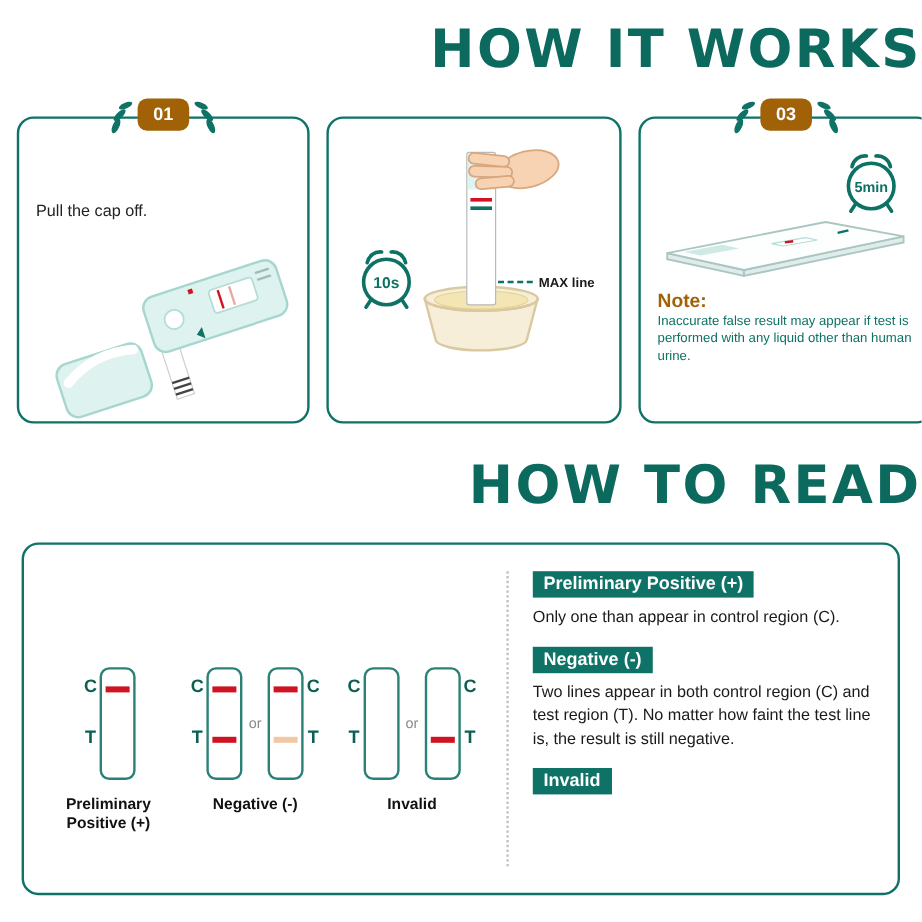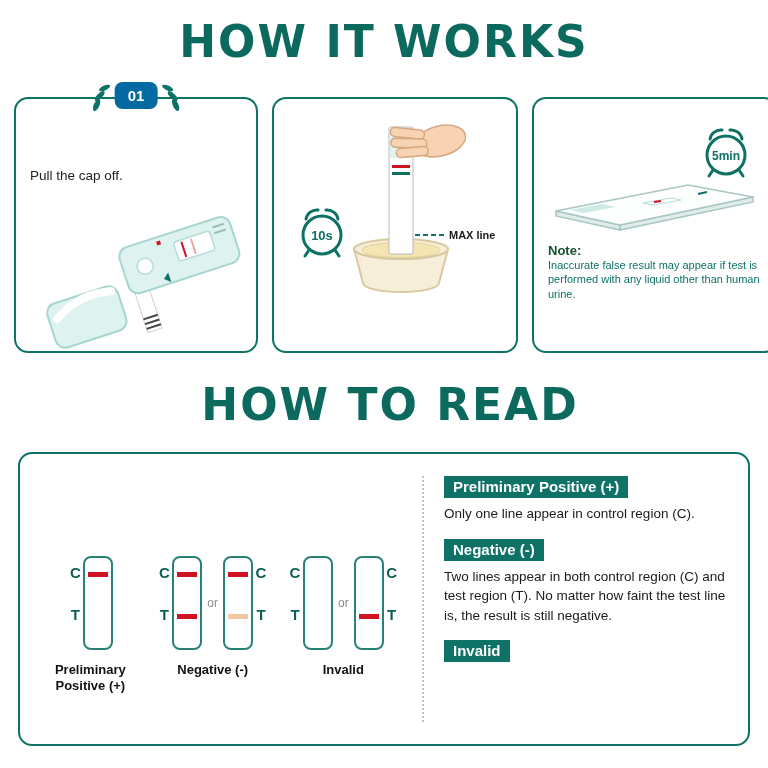--- a/index.html
+++ b/index.html
@@ -5,48 +5,48 @@
   * { box-sizing: border-box; margin: 0; padding: 0; }
   html,body { background:#ffffff; }
   body {
     width: 768px; height: 768px; margin: 0 auto;
     font-family: "Liberation Sans", sans-serif;
     color: #1a1a1a; overflow: hidden;
   }
   .page-title {
     font-family: "DejaVu Sans", sans-serif;
     font-weight: 800; font-size: 44px; letter-spacing: 2px;
-    color: #0b6a5d; text-align: center; margin-top: 16px;
+    color: #0b6a5d; text-align: right; margin-top: 16px;
   }
   .page-title.second { margin-top: 26px; margin-left: 12px; }
 
   
   .steps-row {
     display: flex; gap: 14px; padding: 0 14px; margin-top: 30px;
   }
   .step-card {
     position: relative; flex: 1 1 0;
     border: 2px solid #0e7366; border-radius: 14px;
     height: 256px; padding: 24px 14px 10px 14px;
     background: #fff;
   }
   .badge-wrap {
     position: absolute; top: -17px; left: 50%; transform: translateX(-50%);
     display: flex; align-items: flex-start; gap: 3px;
   }
   .badge {
-    background: #0369a1; color: #fff; font-weight: bold; font-size: 15px;
+    background: #a16207; color: #fff; font-weight: bold; font-size: 15px;
     border-radius: 8px; padding: 6px 13px; line-height: 1;
   }
   .leaf-r { transform: scaleX(-1); }
   .step-text { font-size: 13.5px; line-height: 1.35; color: #222; margin-top: 44px; }
   .illus { display: block; margin: 0 auto; }
   .illus-1 { margin-top: 2px; }
   .note-block { margin-top: 2px; }
-  .note-label { color: #14532d; font-weight: bold; font-size: 13px; }
+  .note-label { color: #a16207; font-weight: bold; font-size: 16px; }
   .note-text  { color: #0d7164; font-weight: normal; font-size: 11px; line-height: 1.3; }
 
   
   .read-card {
     display: flex; margin: 22px 18px 0 18px;
     border: 2px solid #0e7366; border-radius: 14px;
     height: 294px; background: #fff; overflow: hidden;
   }
   .strips-area {
     width: 402px; display: flex; align-items: flex-start;
@@ -168,20 +168,37 @@
           <circle cx="26" cy="30" r="19" fill="#ffffff"></circle>
           <path d="M13 45 l-4 6"></path>
           <path d="M39 45 l4 6"></path>
         </g>
         <text x="34" y="117" text-anchor="middle" font-family="Liberation Sans, sans-serif" font-size="13" font-weight="bold" fill="#0d7164">10s</text>
       </g>
     </svg>
   </div>
 
   <div class="step-card">
+    <div class="badge-wrap">
+      <svg class="leaf-l" width="20" height="30" viewBox="0 0 20 30">
+        <g fill="#0e7366">
+          <ellipse cx="13" cy="6" rx="6" ry="2.4" transform="rotate(-24 13 6)"></ellipse>
+          <ellipse cx="8" cy="14" rx="6.5" ry="2.6" transform="rotate(-44 8 14)"></ellipse>
+          <ellipse cx="5" cy="23" rx="6.5" ry="2.8" transform="rotate(-66 5 23)"></ellipse>
+        </g>
+      </svg>
+      <div class="badge">03</div>
+      <svg class="leaf-r" width="20" height="30" viewBox="0 0 20 30">
+        <g fill="#0e7366">
+          <ellipse cx="13" cy="6" rx="6" ry="2.4" transform="rotate(-24 13 6)"></ellipse>
+          <ellipse cx="8" cy="14" rx="6.5" ry="2.6" transform="rotate(-44 8 14)"></ellipse>
+          <ellipse cx="5" cy="23" rx="6.5" ry="2.8" transform="rotate(-66 5 23)"></ellipse>
+        </g>
+      </svg>
+    </div>
 
     <svg class="illus" width="214" height="118" viewBox="0 0 214 118">
 
       <g>
         <g fill="none" stroke="#0d7164" stroke-width="3" stroke-linecap="round" transform="translate(152,2)">
           <path d="M10 14 A 11 11 0 0 1 22 5"></path>
           <path d="M42 14 A 11 11 0 0 0 30 5"></path>
           <circle cx="26" cy="30" r="19" fill="#ffffff"></circle>
           <path d="M13 45 l-4 6"></path>
           <path d="M39 45 l4 6"></path>
@@ -276,21 +293,21 @@
       <div class="caption">Invalid</div>
     </div>
 
   </div>
 
   <div class="v-divider"></div>
 
   <div class="results-col">
     <div class="result-block">
       <span class="result-title">Preliminary Positive (+)</span>
-      <p class="result-desc">Only one line appear in control region (C).</p>
+      <p class="result-desc">Only one than appear in control region (C).</p>
     </div>
     <div class="result-block">
       <span class="result-title">Negative (-)</span>
       <p class="result-desc">Two lines appear in both control region (C) and test region (T). No matter how faint the test line is, the result is still negative.</p>
     </div>
     <div class="result-block">
       <span class="result-title">Invalid</span>
     </div>
   </div>
 

